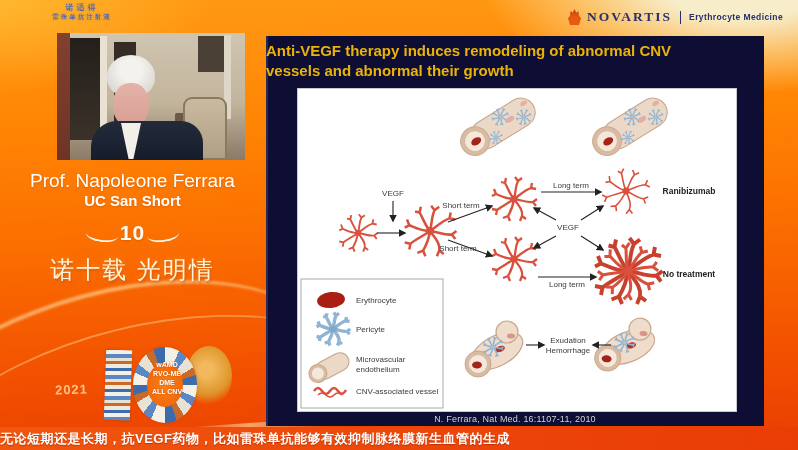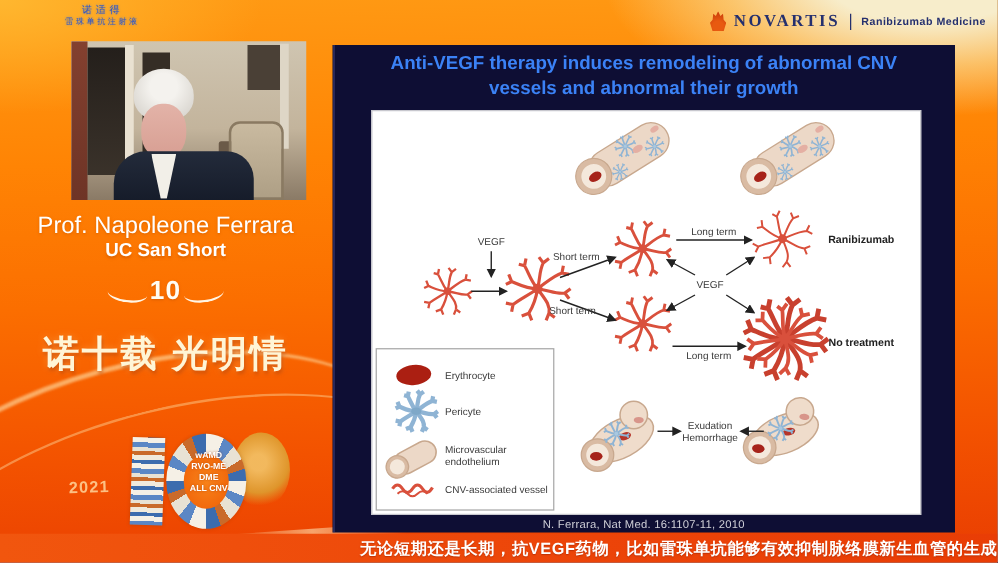--- a/index.html
+++ b/index.html
@@ -68,22 +68,22 @@
 
   
   .anniv { left:5px; top:224px; width:255px; text-align:center; color:#FFFDF4; }
   .anniv-row { display:flex; justify-content:center; align-items:flex-end; gap:2px;text-align:center; }
   .arc { width:32px; height:15px; border-bottom:2.5px solid rgba(255,252,240,.95); border-radius:50%; }
   .arc.l { transform:rotate(7deg); } .arc.r { transform:rotate(-7deg); }
   .anniv-num { font-size:21px; font-weight:bold; line-height:18px; letter-spacing:1px;
     text-shadow:0 1px 2px rgba(190,80,0,.5); }
   .anniv-years { font-size:8.5px; font-weight:bold; letter-spacing:1.5px; margin-top:1px; }
 
-  .slogan { left:5px; top:264px; width:255px; text-align:center; color:#FFF5D6;
-    font-size:29px; font-weight:bold; letter-spacing:2px;
+  .slogan { left:5px; top:254px; width:255px; text-align:center; color:#FFF5D6;
+    font-size:24px; font-weight:normal; letter-spacing:2px;
     text-shadow:1px 2px 3px rgba(180,60,0,.55), 0 0 6px rgba(255,220,150,.35); }
 
   
   .lion { left:186px; top:346px; width:46px; height:60px; border-radius:50%; opacity:.85;
     background:radial-gradient(circle at 45% 40%, #F2CB6E 15%, #DCA233 55%, rgba(216,154,43,0) 78%); }
   .bk-one { left:105px; top:350px; width:26px; height:70px; transform:rotate(2deg);
     background:repeating-linear-gradient(180deg, #F5F0E6 0 4px, #5B87C5 4px 8px, #E8E2D4 8px 11px,
       #C96A2A 11px 14px, #F0EADC 14px 18px, #3C6CAE 18px 21px); box-shadow:0 0 3px rgba(120,50,0,.3); }
   .bk-ring { left:133px; top:347px; width:64px; height:76px; border-radius:50%;
     background:repeating-conic-gradient(#F5F0E6 0 22deg, #5B87C5 22deg 38deg, #E8E2D4 38deg 58deg,
@@ -91,56 +91,56 @@
   .bk-hole { left:147px; top:363px; width:36px; height:44px; border-radius:50%;
     background:radial-gradient(#F8831A,#EF5E06); }
   .indics { left:137px; top:360px; width:60px; text-align:center; color:#FFFFFF;
     font-size:7px; font-weight:bold; line-height:9px; text-shadow:0 0 2px rgba(150,50,0,.6); }
   .yearwm { left:55px; top:382px; font-size:13px; font-weight:bold; color:rgba(255,221,165,.8);
     transform:rotate(-2deg); letter-spacing:1px; }
 
   
   .slide { left:266px; top:36px; width:498px; height:390px; background:#0E0E34;
     box-shadow:inset 2px 0 0 rgba(90,90,160,.35); }
-  .slide-title { position:absolute; top:5px; left:0; width:100%; text-align:center;
-    color:#3b82f6; font-size:15px; font-weight:bold; line-height:20px; }
+  .slide-title { position:absolute; top:5px; left:0; width:100%; text-align:left;
+    color:#eab308; font-size:15px; font-weight:bold; line-height:20px; }
   .fig-box { position:absolute; left:31px; top:52px; width:440px; height:324px;
     background:#FFFFFF; border:1px solid #C8C8CE; }
   .fig-box svg { display:block; }
   .citation { position:absolute; top:378px; left:0; width:100%; text-align:center;
     color:#D0D0D8; font-size:9px; letter-spacing:.2px; }
 
   
   .lbl { font-family:"Liberation Sans", sans-serif; font-size:8px; fill:#3A3A3A; }
   .lbl-b { font-family:"Liberation Sans", sans-serif; font-size:8.5px; font-weight:bold; fill:#222; }
   .arrow { stroke:#222; stroke-width:1.1; marker-end:url(#arr); }
 
   
   .subbar { left:0; top:427px; width:798px; height:23px;
     background:linear-gradient(90deg, #F1560E 0%, #EC4409 60%, #E93D05 100%); }
-  .subtext { left:0; top:430px; width:798px; text-align:right; color:#FFFFFF;
+  .subtext { left:0; top:430px; width:798px; text-align:left; color:#FFFFFF;
     font-size:13px; font-weight:bold; letter-spacing:.5px; text-shadow:0 1px 1px rgba(140,30,0,.5); }
 </style>
 </head>
 <body>
 
 <div class="abs swoosh1"></div>
 <div class="abs swoosh2"></div>
 <div class="abs streak"></div>
 
 <div class="abs lucentis">
   <div class="cn1">诺适得</div>
   <div class="cn2">雷珠单抗注射液</div>
 </div>
 
 <div class="abs novartis">
   <div class="flame"></div>
   <div class="nv-word">NOVARTIS</div>
   <div class="nv-div"></div>
-  <div class="nv-tag">Ranibizumab Medicine</div>
+  <div class="nv-tag">Erythrocyte Medicine</div>
 </div>
 
 <div class="abs video">
   <div class="v-redwall"></div>
   <div class="v-door1"></div>
   <div class="v-trim1"></div>
   <div class="v-door2"></div>
   <div class="v-art"></div>
   <div class="v-trim2"></div>
   <div class="v-table"></div>

